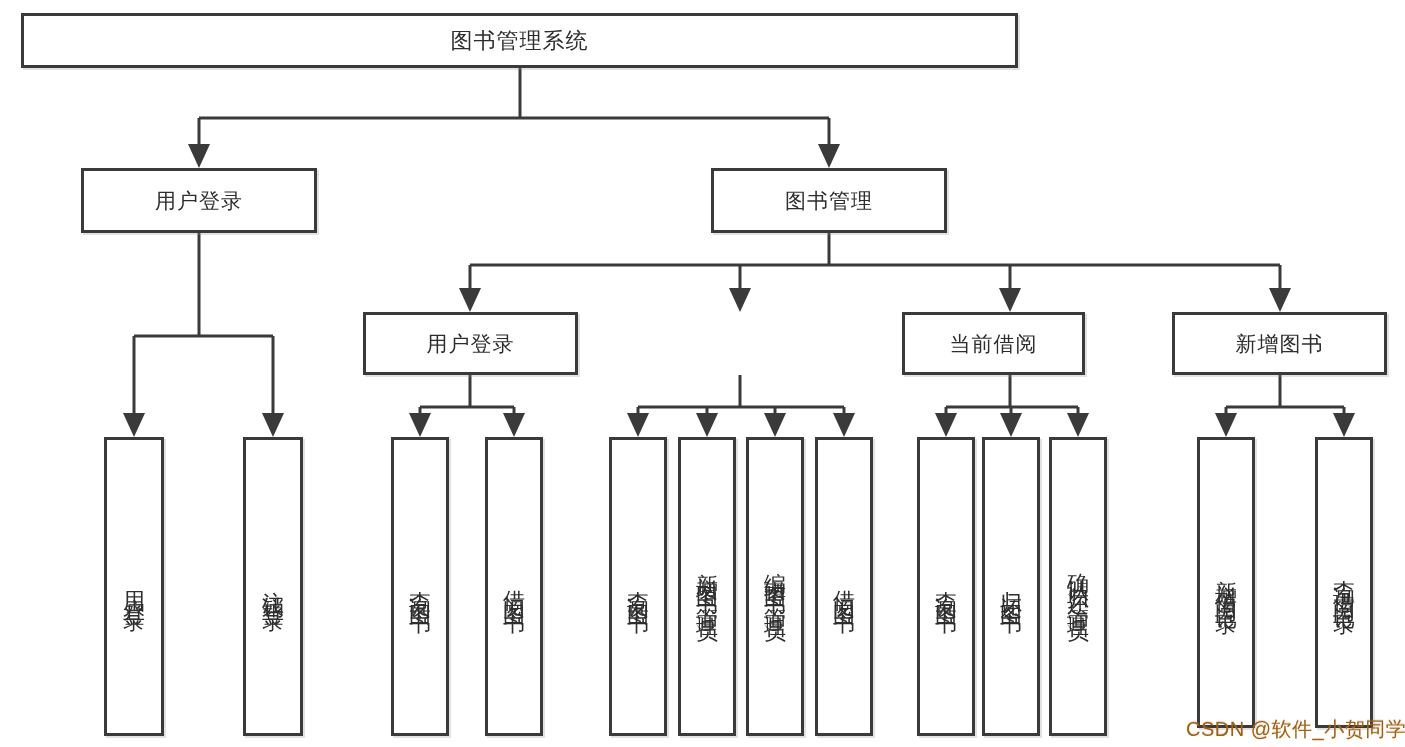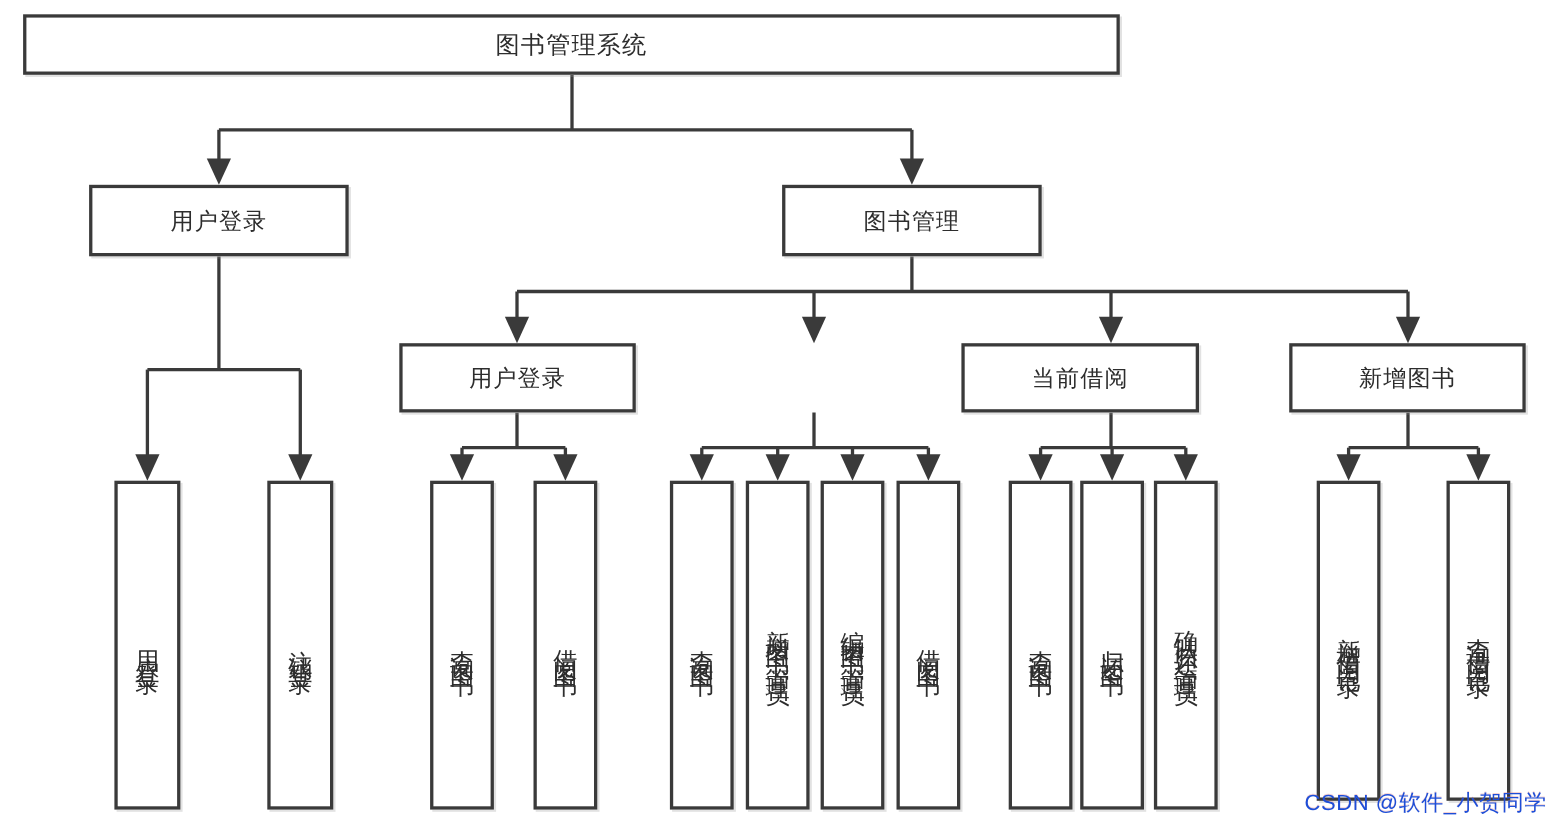--- a/index.html
+++ b/index.html
@@ -31,21 +31,21 @@
     writing-mode:vertical-rl;
     font-size:22px;
     letter-spacing:7px;
     line-height:1;
     white-space:nowrap;
   }
   .watermark{
     position:absolute;
     left:1186px;top:716px;
     font-size:20px;
-    color:#1d4ed8;
+    color:#a16207;
     letter-spacing:0.5px;
     z-index:5;
     white-space:nowrap;
     text-shadow:0 -1px 0 rgba(222,110,110,0.30);
   }
 </style>
 </head>
 <body>
 
 <div class="canvas">
@@ -123,21 +123,21 @@
   <div class="node" style="left:81px;top:168px;width:236px;height:65px">
     <span class="h-label">用户登录</span>
   </div>
   <div class="node" style="left:711px;top:168px;width:236px;height:65px">
     <span class="h-label">图书管理</span>
   </div>
 
   <div class="node" style="left:363px;top:312px;width:215px;height:63px">
     <span class="h-label">用户登录</span>
   </div>
-  <div class="node" style="left:874px;top:312px;width:216px;height:63px">
+  <div class="node" style="left:902px;top:312px;width:183px;height:63px">
     <span class="h-label">当前借阅</span>
   </div>
   <div class="node" style="left:1172px;top:312px;width:215px;height:63px">
     <span class="h-label">新增图书</span>
   </div>
 
   <div class="node" style="left:104px;top:437px;width:60px;height:299px">
     <span class="v-label">用户登录</span>
   </div>
   <div class="node" style="left:243px;top:437px;width:60px;height:299px">

